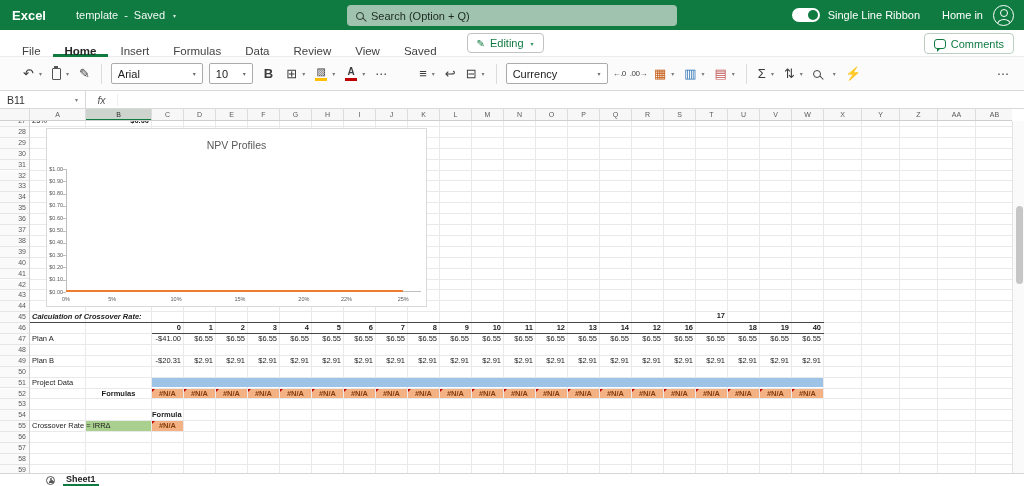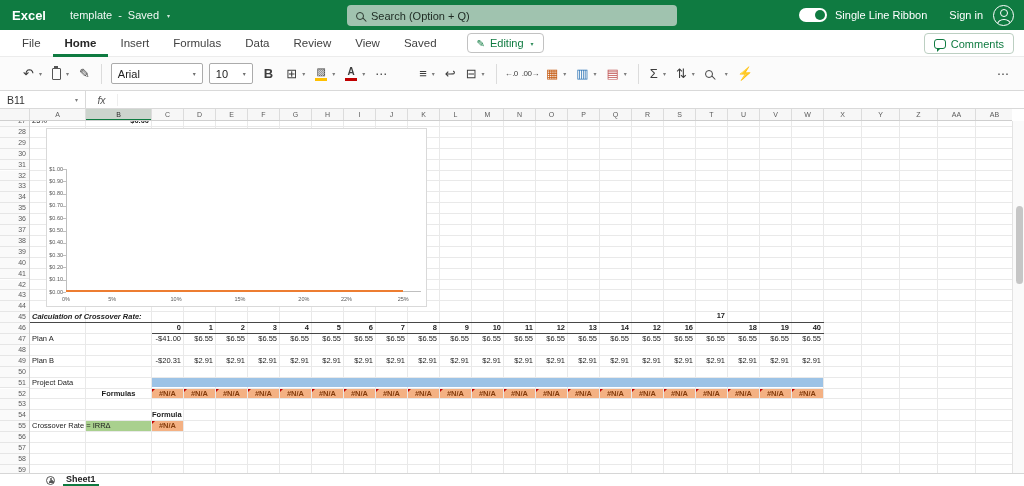--- a/index.html
+++ b/index.html
@@ -1,38 +1,38 @@
 <!DOCTYPE html>
 <html><head>
 <meta charset="utf-8">
 <style>
   *{margin:0;padding:0;box-sizing:border-box;font-family:"Liberation Sans",sans-serif}
   html,body{width:1024px;height:486px;overflow:hidden;background:#fff;position:relative}
 
   
   .titlebar{position:absolute;top:0;left:0;right:0;height:30px;background:#0F7B41;display:flex;align-items:center;color:#fff}
   .app-name{margin-left:12px;font-weight:700;font-size:13px}
-  .doc-info{margin-left:24px;font-size:11px;display:flex;align-items:center;gap:6px;opacity:.95}
+  .doc-info{margin-left:30px;font-size:11px;display:flex;align-items:center;gap:6px;opacity:.95}
   .chev{font-size:6px;color:inherit;opacity:.85;margin-left:2px}
   .search{position:absolute;left:50%;transform:translateX(-50%);top:5px;width:330px;height:21px;background:#A0C3AF;border-radius:4px;display:flex;align-items:center;padding-left:9px;color:#1d2a22;font-size:11px}
   .mag{width:8px;height:8px;border:1.4px solid #2c3a31;border-radius:50%;position:relative;margin-right:7px;flex:none}
   .mag::after{content:"";position:absolute;width:4.5px;height:1.4px;background:#2c3a31;transform:rotate(45deg);right:-3.5px;bottom:-1.5px}
   .mag.dark{border-color:#444}.mag.dark::after{background:#444}
   .tb-right{position:absolute;right:10px;top:0;height:30px;display:flex;align-items:center;gap:8px;font-size:11px}
   .toggle{width:28px;height:14px;background:#fff;border-radius:7px;position:relative}
   .toggle::after{content:"";position:absolute;right:2px;top:2px;width:10px;height:10px;border-radius:50%;background:#0F7B41}
   .signin{margin-left:14px}
   .avatar{width:21px;height:21px;border:1.5px solid #fff;border-radius:50%;position:relative;overflow:hidden;margin-left:2px}
   .avatar::before{content:"";position:absolute;top:3px;left:6px;width:6px;height:6px;border:1.3px solid #fff;border-radius:50%}
   .avatar::after{content:"";position:absolute;bottom:-5px;left:3px;width:12px;height:9px;border:1.3px solid #fff;border-radius:50%}
 
   
   .menubar{position:absolute;top:30px;left:0;right:0;height:27px;background:#fff;border-bottom:1px solid #ececec;display:flex;align-items:center;padding-left:10px;font-size:11.5px;color:#424242}
   #menu-items{display:flex;height:27px}
-  .menu-item{padding:0 12px;line-height:26px;cursor:default}
+  .menu-item{padding:8px 12px;line-height:26px;cursor:default}
   .menu-item.active{font-weight:700;color:#262626;box-shadow:inset 0 -3px 0 #0F7B41}
   .editing-pill{margin-left:18px;height:20px;border:1px solid #c2c2c2;border-radius:4px;display:flex;align-items:center;gap:5px;padding:0 9px;color:#0F7B41;font-size:11px}
   .editing-pill .pencil{font-size:10px}
   .comments-btn{position:absolute;right:10px;top:3px;height:21px;border:1px solid #bccfc2;border-radius:4px;background:#fff;display:flex;align-items:center;gap:5px;padding:0 9px;color:#0F7B41;font-size:11px}
   .bubble{width:12px;height:10px;border:1.3px solid #0F7B41;border-radius:3px;position:relative}
   .bubble::after{content:"";position:absolute;bottom:-4.5px;left:2px;border:2.5px solid transparent;border-top-color:#0F7B41;border-left-color:#0F7B41}
 
   
   .ribbon{position:absolute;top:57px;left:0;right:0;height:34px;background:#fbfbfb;border-bottom:1px solid #d9d9d9;display:flex;align-items:center;padding:0 10px 0 18px;color:#444}
   .tbtn{display:flex;align-items:center;gap:3px;padding:3px 5px;border-radius:3px;font-size:12px;color:#3d3d3d}
@@ -110,21 +110,21 @@
     <span>Saved</span>
     <span class="chev">▾</span>
   </div>
   <div class="search">
     <span class="mag"></span>
     <span>Search (Option + Q)</span>
   </div>
   <div class="tb-right">
     <div class="toggle"></div>
     <span>Single Line Ribbon</span>
-    <span class="signin">Sign in</span>
+    <span class="signin">Home in</span>
     <div class="avatar"></div>
   </div>
 </div>
 
 <div class="menubar">
   <div id="menu-items">
       <div class="menu-item">File</div>
       <div class="menu-item active">Home</div>
       <div class="menu-item">Insert</div>
       <div class="menu-item">Formulas</div>
@@ -191,20 +191,24 @@
       <span class="chev">▾</span>
     </span>
   <span class="tbtn">
       <span class="g">↩</span>
     </span>
   <span class="tbtn">
       <span class="g">⊟</span>
       <span class="chev">▾</span>
     </span>
   <span class="vsep"></span>
+  <span class="select w102">
+      <span>Currency</span>
+      <span class="chev">▾</span>
+    </span>
   <span class="tbtn tiny">←.0</span>
   <span class="tbtn tiny">.00→</span>
   <span class="tbtn">
       <span class="g" style="color:#C55A11">▦</span>
       <span class="chev">▾</span>
     </span>
   <span class="tbtn">
       <span class="g" style="color:#2E75B6">▥</span>
       <span class="chev">▾</span>
     </span>
@@ -479,20 +483,21 @@
     <div class="cell center bold error" style="left: 632px; top: 267.5px; width: 31px;">#N/A</div>
     <div class="cell center bold error" style="left: 664px; top: 267.5px; width: 31px;">#N/A</div>
     <div class="cell center bold error" style="left: 696px; top: 267.5px; width: 31px;">#N/A</div>
     <div class="cell center bold error" style="left: 728px; top: 267.5px; width: 31px;">#N/A</div>
     <div class="cell center bold error" style="left: 760px; top: 267.5px; width: 31px;">#N/A</div>
     <div class="cell center bold error" style="left: 792px; top: 267.5px; width: 31px;">#N/A</div>
     <div class="cell center bold nowrap" style="left: 152px; top: 289.3px;">Formula</div>
     <div class="cell left nowrap" style="left: 30px; top: 300.2px;">Crossover Rate = IRRΔ</div>
     <div class="cell center bold error" style="left: 152px; top: 300.2px; width: 31px;">#N/A</div>
     <div class="chart" style="left: 46px; top: 7px; width: 381px; height: 179px;">
+      <div class="chart-title">NPV Profiles</div>
       <div class="plot"></div>
       <div class="ylab" style="top: 36.5px;">$1.00</div>
       <div class="ytick" style="top: 40px;"></div>
       <div class="ylab" style="top: 48.8px;">$0.90</div>
       <div class="ytick" style="top: 52.3px;"></div>
       <div class="ylab" style="top: 61.1px;">$0.80</div>
       <div class="ytick" style="top: 64.6px;"></div>
       <div class="ylab" style="top: 73.4px;">$0.70</div>
       <div class="ytick" style="top: 76.9px;"></div>
       <div class="ylab" style="top: 85.7px;">$0.60</div>

